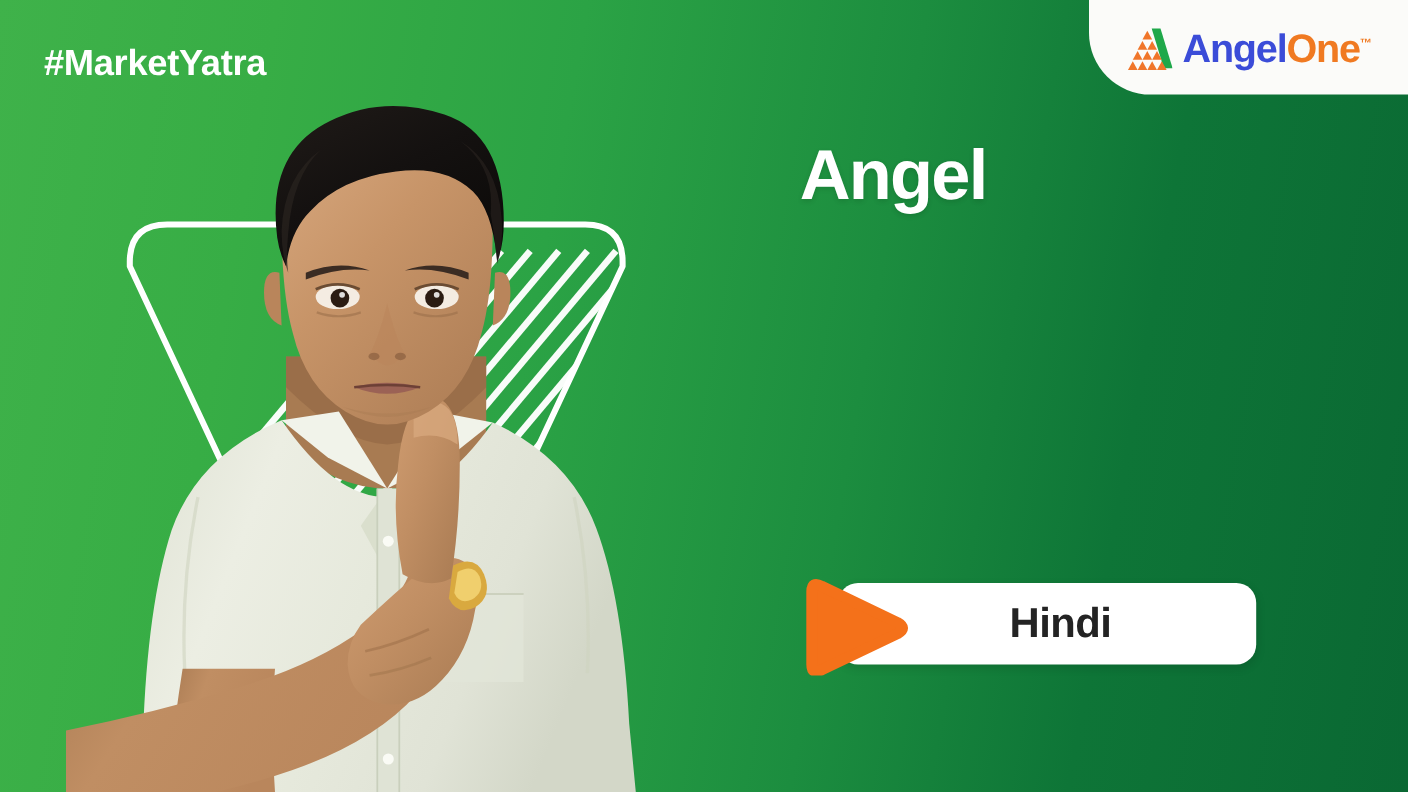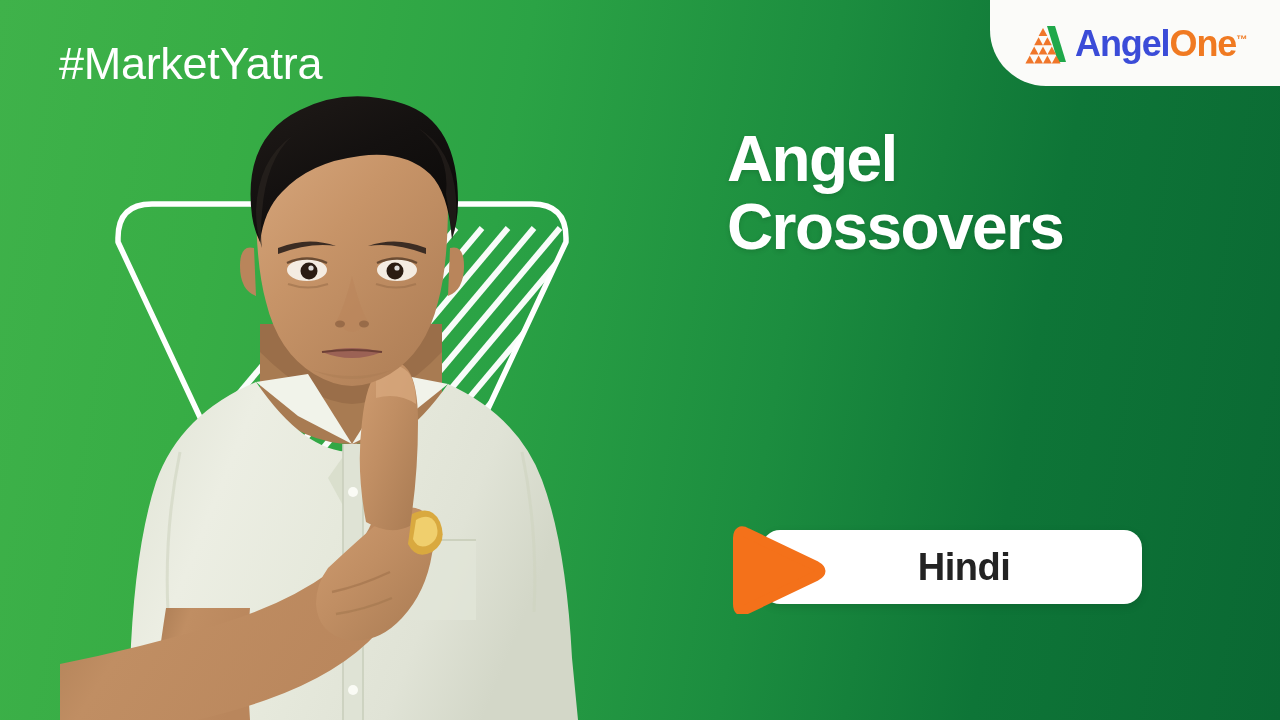--- a/index.html
+++ b/index.html
@@ -26,23 +26,23 @@
   #deco {
     position:absolute;
     left:78px; top:168px;
     width:528px; height:512px;
     pointer-events:none;
   }
 
   
   #hashtag {
     position:absolute;
-    left:59px; top:38px;
-    font-size:45px;
-    font-weight:400;
+    left:40px; top:38px;
+    font-size:33px;
+    font-weight:700;
     letter-spacing:-0.3px;
     color:#ffffff;
     white-space:nowrap;
   }
 
   
   #person {
     position:absolute;
     left:60px; top:52px;
     width:580px; height:668px;
@@ -325,21 +325,20 @@
     <ellipse cx="304" cy="272" rx="5" ry="3.4" fill="#8a6040" opacity="0.7"></ellipse>
 
     <path d="M 262 300 Q 292 292 322 300 Q 292 312 262 300 Z" fill="#9b6255"></path>
     <path d="M 262 300 Q 292 296 322 300" fill="none" stroke="#6d4036" stroke-width="2.2"></path>
 
     <path d="M 252 318 Q 292 336 332 318 Q 292 330 252 318 Z" fill="#a87a52" opacity="0.4"></path>
   </svg>
 
   <div id="headline">
     <div class="line">Angel</div>
-    <div class="line">Crossovers</div>
   </div>
 
   <div id="lang-badge">
     <div id="lang-pill"></div>
     <div id="lang-text">Hindi</div>
     <svg id="play-icon" viewBox="0 0 104 88" xmlns="http://www.w3.org/2000/svg">
       <path d="M 16 12
                Q 16 2 25 7
                L 94 40
                Q 103 45 94 50

